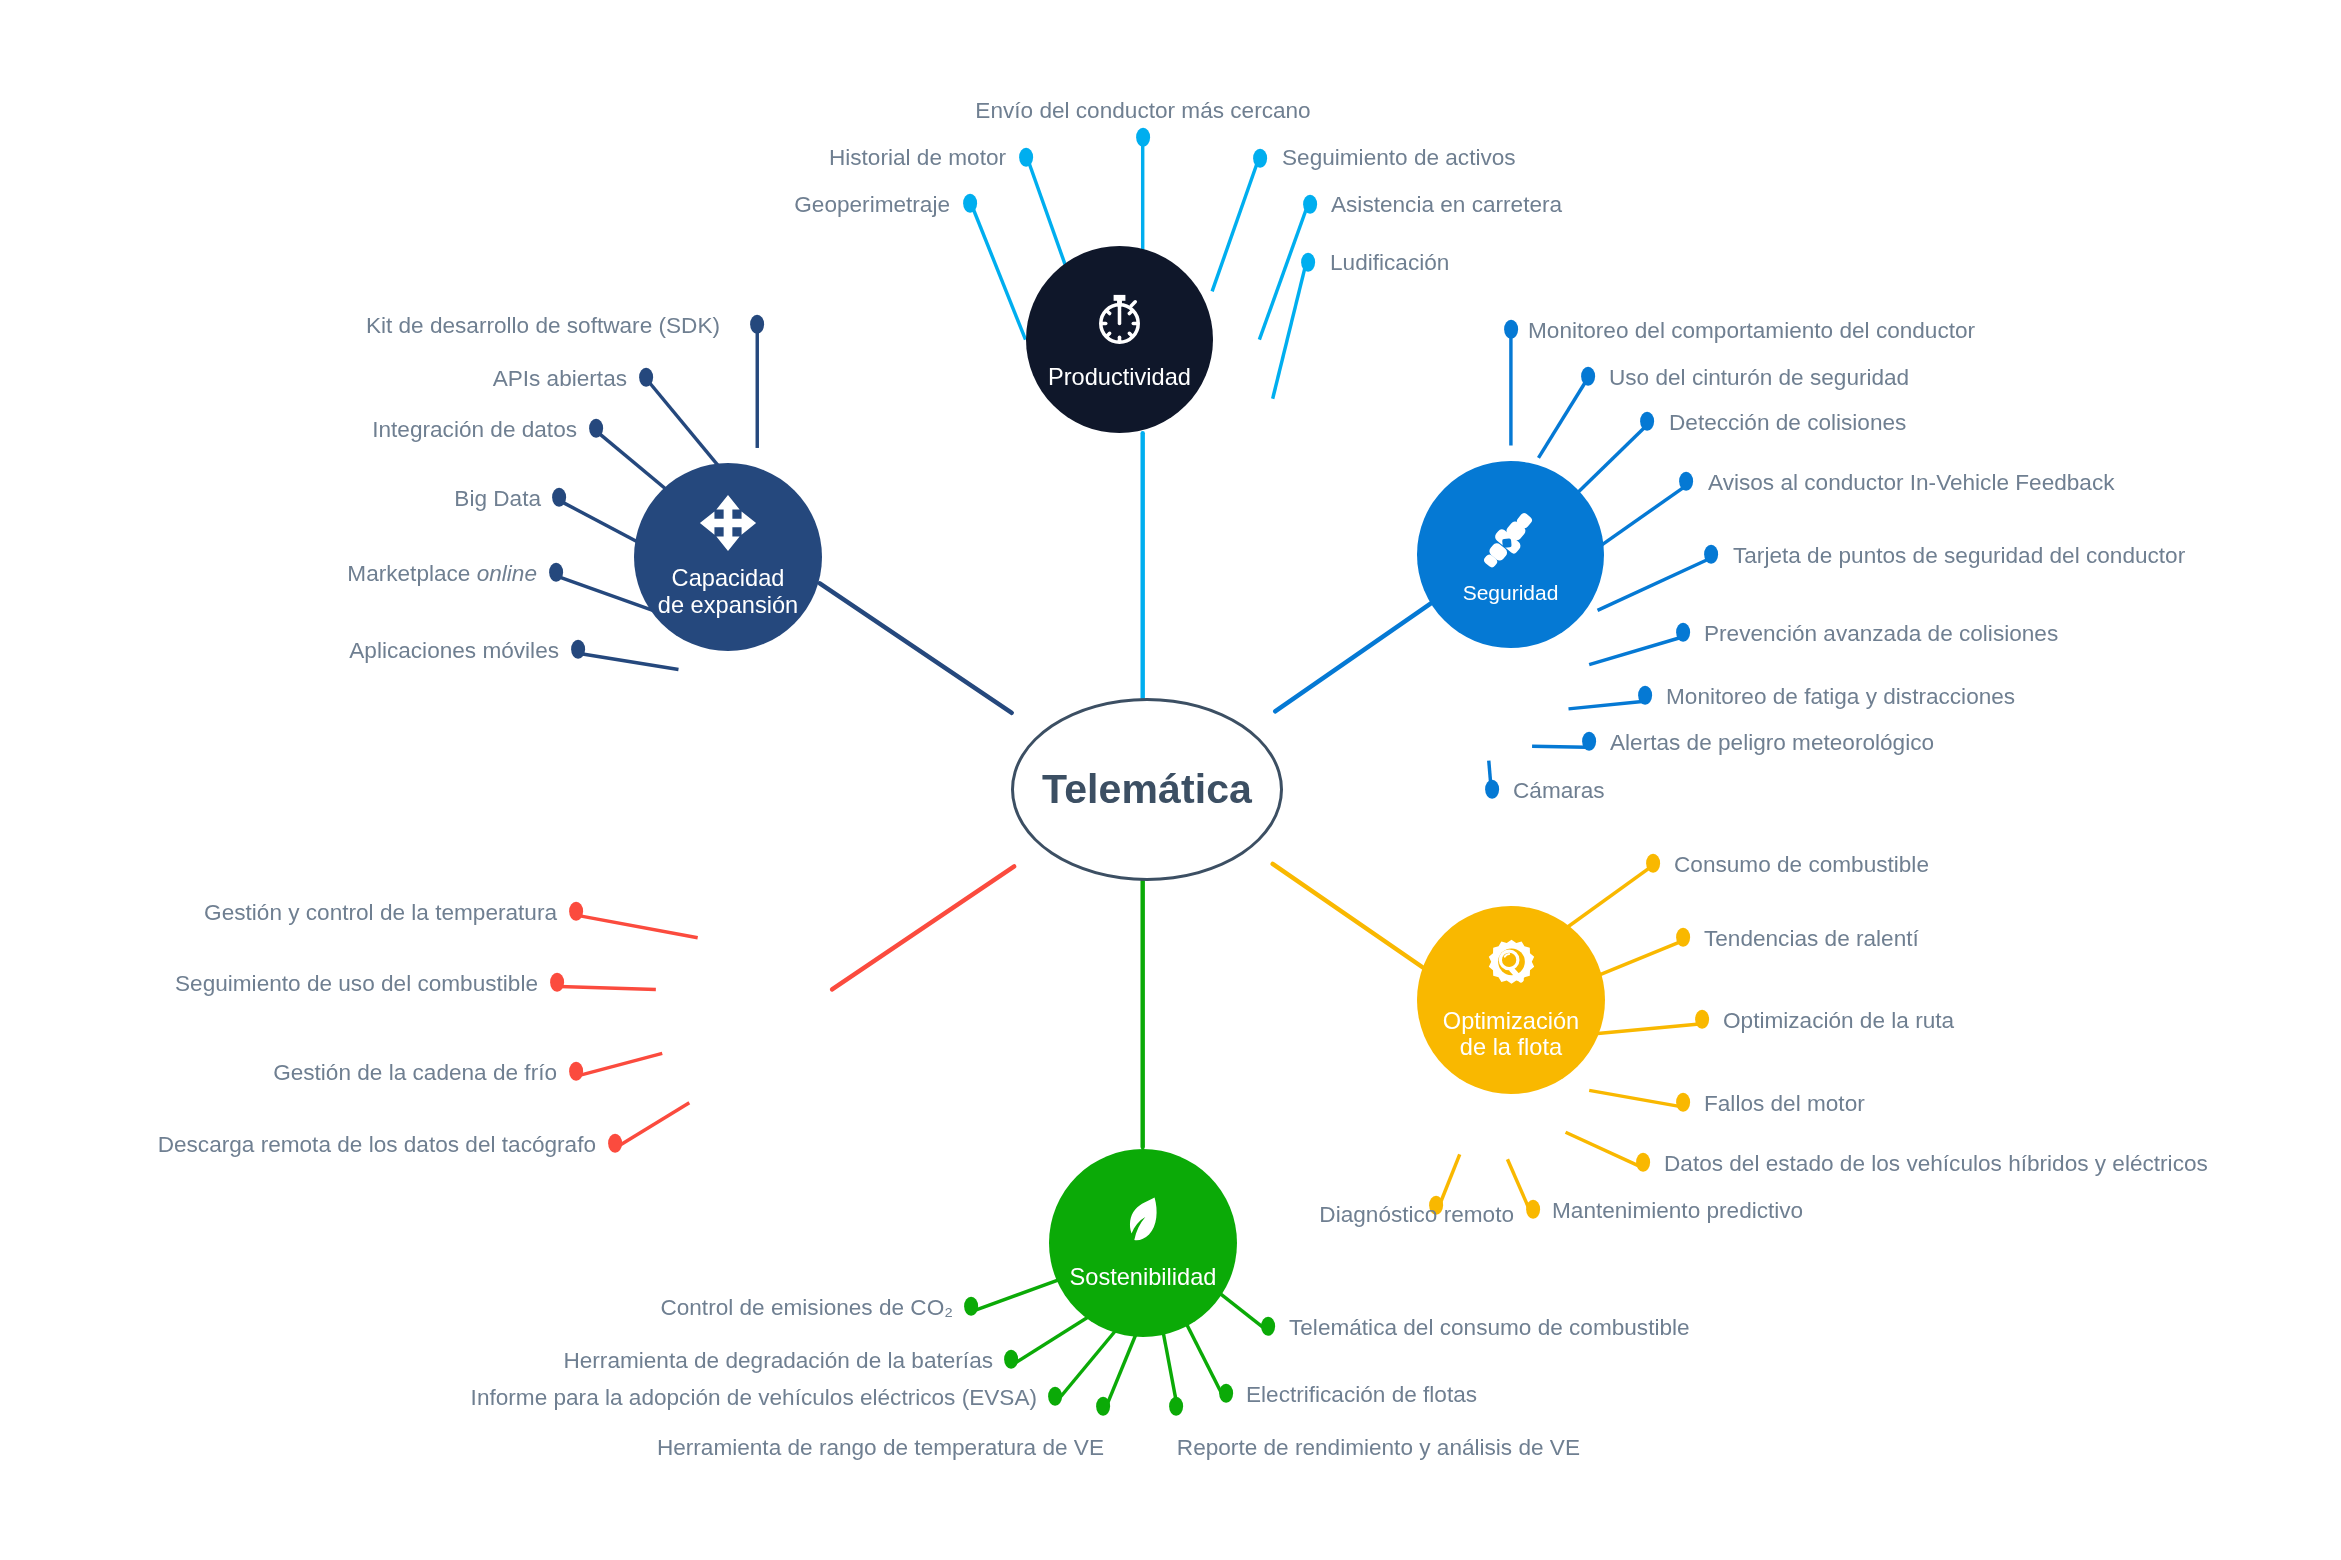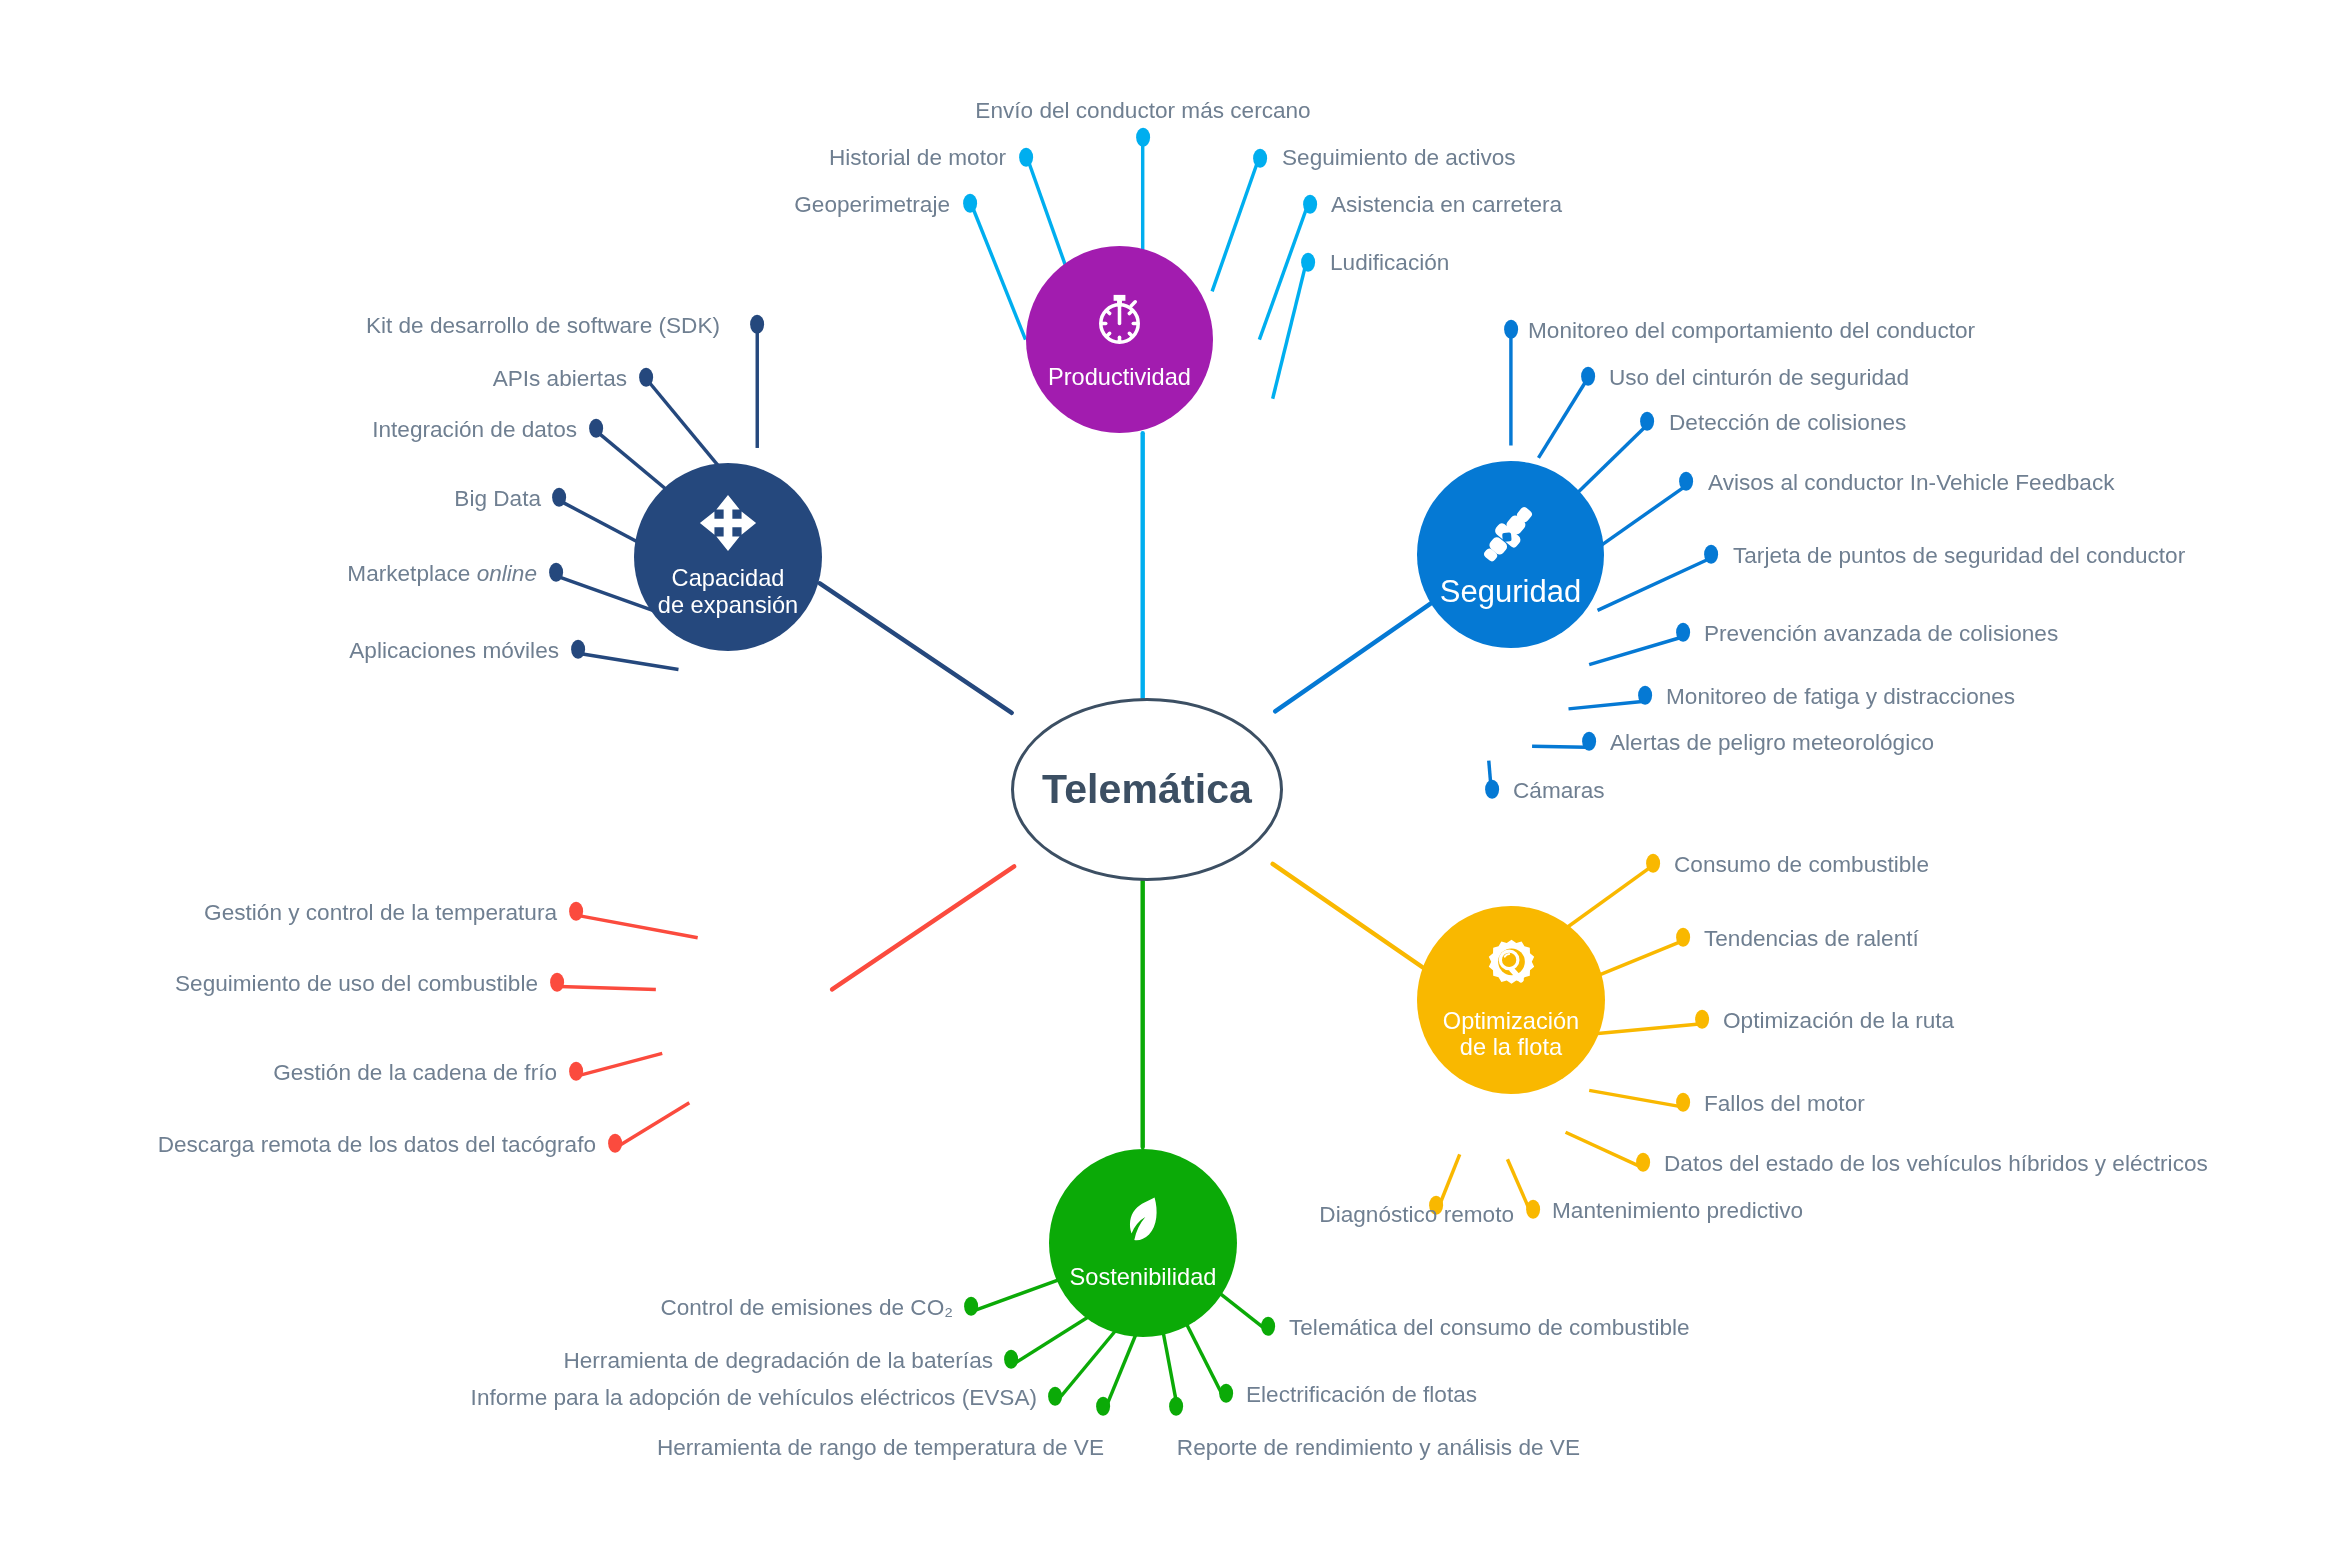--- a/index.html
+++ b/index.html
@@ -91,21 +91,21 @@
       <line x1="2352" y1="2650" x2="2392" y2="2862"></line>
       <line x1="2380" y1="2630" x2="2485" y2="2838"></line>
       <line x1="2405" y1="2570" x2="2570" y2="2700"></line>
     </g>
   </svg>
 
   <div id="center" style="left:1011px;top:698px;width:266px;height:177px;">
     <span class="ctext">Telemática</span>
   </div>
 
-  <div class="node" style="left:1026px;top:246px;width:187px;height:187px;background:#a21caf;">
+  <div class="node" style="left:1026px;top:246px;width:187px;height:187px;background:#0f172a;">
     <span class="ico">
       <svg width="63" height="63" viewBox="0 0 64 64" fill="none" stroke="#fff" stroke-width="3.6" stroke-linecap="round">
         <circle cx="32" cy="36" r="19"></circle>
         <line x1="32" y1="36" x2="32" y2="23"></line>
         <rect x="26" y="7" width="12" height="6" fill="#fff" stroke="none"></rect>
         <line x1="32" y1="13" x2="32" y2="17" stroke-width="5"></line>
         <line x1="44" y1="18" x2="48" y2="14"></line>
         <line x1="32" y1="18" x2="32" y2="22"></line>
           <line x1="32" y1="50" x2="32" y2="54"></line>
         <line x1="14" y1="36" x2="18" y2="36"></line>
@@ -139,21 +139,21 @@
         <g fill="#fff" transform="rotate(40 32 32)">
           <rect x="26" y="4" width="13" height="13" rx="4"></rect>
           <rect x="24" y="16" width="17" height="16" rx="5"></rect>
           <path d="M23 31h19a5 5 0 0 1 5 5v4a4 4 0 0 1-4 4H24a5 5 0 0 1-5-5v-3a5 5 0 0 1 4-5z"></path>
           <rect x="29" y="35" width="9" height="9" rx="2" fill="#0579D4" transform="rotate(45 33.5 39.5)"></rect>
           <rect x="24" y="45" width="17" height="14" rx="5"></rect>
           <rect x="26" y="59" width="13" height="10" rx="4"></rect>
         </g>
       </svg>
     </span>
-    <span class="ntitle" style="font-size:31px;margin-top:10.8px;">Seguridad</span>
+    <span class="ntitle" style="font-size:21px;margin-top:10.8px;">Seguridad</span>
   </div>
 
   <span class="dot" style="left:1511px;top:329px;width:13.8px;height:18.7px;background:#0579D4;"></span>
   <span class="dot" style="left:1588px;top:376px;width:13.8px;height:18.7px;background:#0579D4;"></span>
   <span class="dot" style="left:1647px;top:421px;width:13.8px;height:18.7px;background:#0579D4;"></span>
   <span class="dot" style="left:1686px;top:481px;width:13.8px;height:18.7px;background:#0579D4;"></span>
   <span class="dot" style="left:1711px;top:554px;width:13.8px;height:18.7px;background:#0579D4;"></span>
   <span class="dot" style="left:1683px;top:632px;width:13.8px;height:18.7px;background:#0579D4;"></span>
   <span class="dot" style="left:1645px;top:695px;width:13.8px;height:18.7px;background:#0579D4;"></span>
   <span class="dot" style="left:1589px;top:741px;width:13.8px;height:18.7px;background:#0579D4;"></span>

